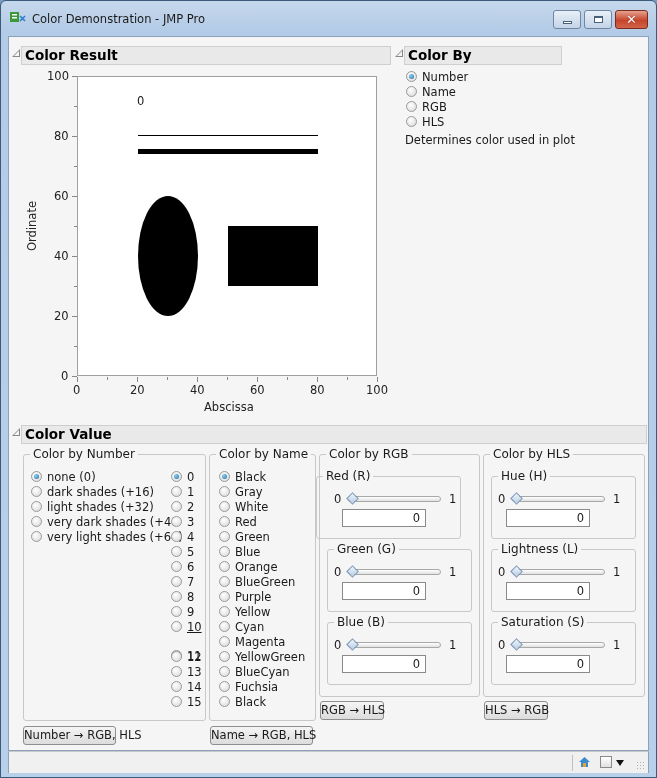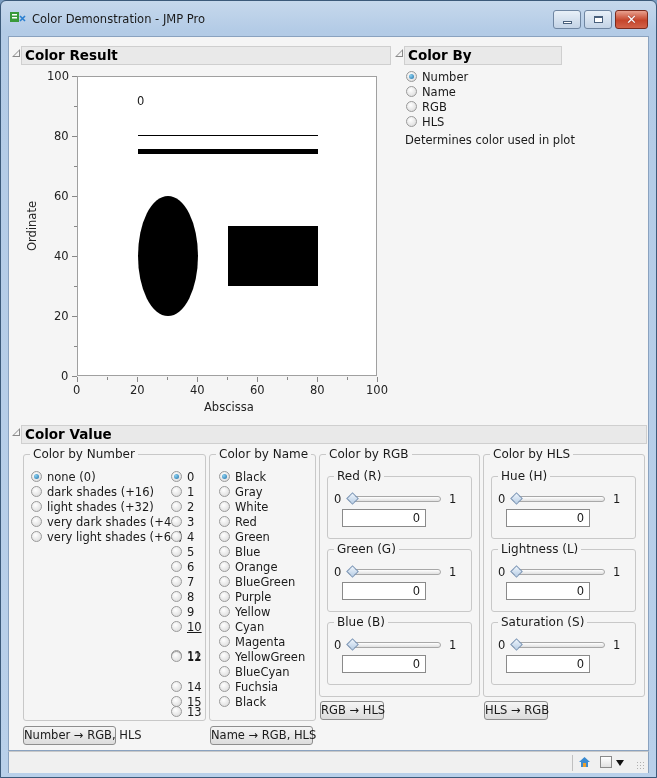--- a/index.html
+++ b/index.html
@@ -201,21 +201,21 @@
         <span>10</span>
       </div>
       <div class="rrow" style="left: 170px; top: 633px; margin-top: 14px;">
         <span class="radio"></span>
         <span>11</span>
       </div>
       <div class="rrow" style="left: 170px; top: 648px;">
         <span class="radio"></span>
         <span>12</span>
       </div>
-      <div class="rrow" style="left: 170px; top: 663px; margin-top: 40px;">
+      <div class="rrow" style="left: 170px; top: 663px;">
         <span class="radio"></span>
         <span>13</span>
       </div>
       <div class="rrow" style="left: 170px; top: 678px;">
         <span class="radio"></span>
         <span>14</span>
       </div>
       <div class="rrow" style="left: 170px; top: 693px;">
         <span class="radio"></span>
         <span>15</span>
@@ -291,21 +291,21 @@
         <span class="radio"></span>
         <span>Black</span>
       </div>
     </div>
   <div class="btn" style="left:209px;top:725px;width:103px">Name → RGB, HLS</div>
 
   <div class="group" style="left:318px;top:453px;width:161px;height:243px">
     <span class="glabel">Color by RGB</span>
   </div>
   <div id="rgbch">
-      <div class="group" style="left:326px;top:475px;width:145px;height:63px">
+      <div class="group" style="left:315px;top:475px;width:145px;height:63px">
         <span class="glabel">Red (R)</span>
       </div>
       <span class="small" style="left:333px;top:491px">0</span>
       <div class="slider" style="left:347px;top:495px;width:93px"></div>
       <div class="thumb" style="left:347px;top:493px"></div>
       <span class="small" style="left:448px;top:491px">1</span>
       <div class="numbox" style="left:341px;top:508px;width:84px">0</div>
       <div class="group" style="left:326px;top:548px;width:145px;height:63px">
         <span class="glabel">Green (G)</span>
       </div>

